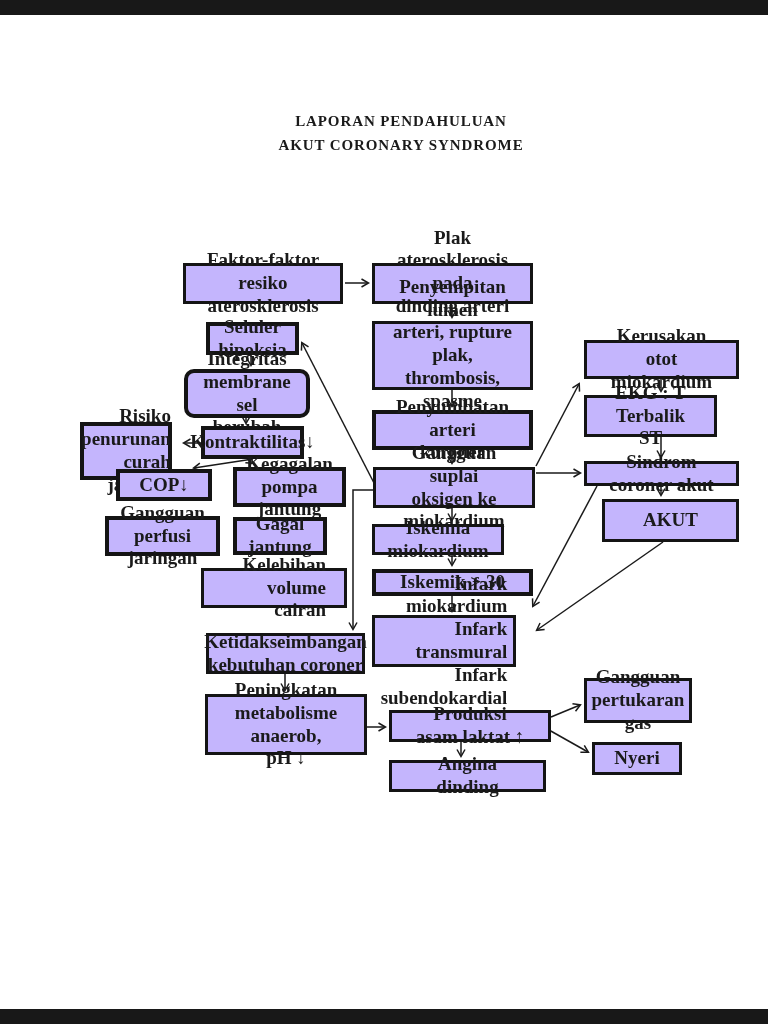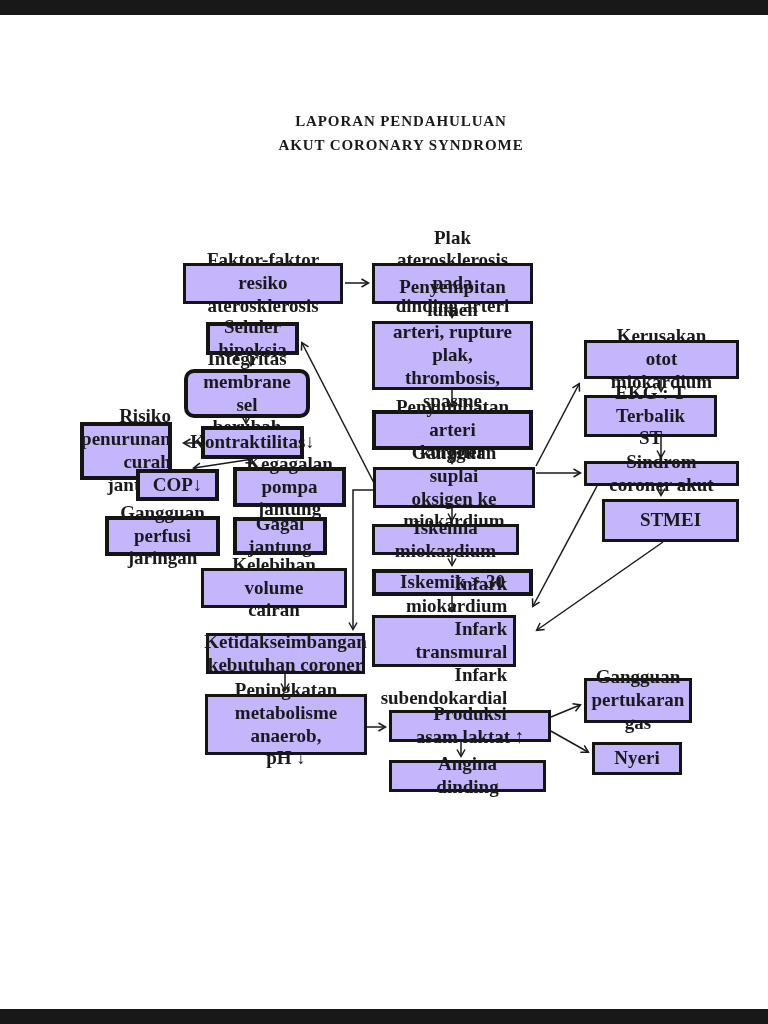--- a/index.html
+++ b/index.html
@@ -93,47 +93,47 @@
 dinding arteri koroner</div>
       <div class="flow-box thick" style="left: 206px; top: 322px; width: 93px; height: 33px;">Seluler
 hipoksia</div>
       <div class="flow-box thick" style="left: 184px; top: 369px; width: 126px; height: 49px; border-radius: 10px;">Integritas
 membrane sel
 berubah</div>
       <div class="flow-box thick" style="left: 80px; top: 422px; width: 92px; height: 58px; text-align: right;">Risiko
 penurunan
 curah jantung</div>
       <div class="flow-box thick" style="left: 201px; top: 426px; width: 103px; height: 33px;">Kontraktilitas↓</div>
-      <div class="flow-box thick" style="left: 136px; top: 469px; width: 83px; height: 32px;">COP↓</div>
+      <div class="flow-box thick" style="left: 116px; top: 469px; width: 96px; height: 32px;">COP↓</div>
       <div class="flow-box thick" style="left: 233px; top: 467px; width: 113px; height: 40px;">Kegagalan
 pompa jantung</div>
       <div class="flow-box thick" style="left: 105px; top: 516px; width: 115px; height: 40px;">Gangguan
 perfusi jaringan</div>
       <div class="flow-box thick" style="left: 233px; top: 517px; width: 94px; height: 38px;">Gagal
 jantung</div>
-      <div class="flow-box" style="left: 201px; top: 568px; width: 146px; height: 40px;">Kelebihan volume
+      <div class="flow-box" style="left: 201px; top: 568px; width: 146px; height: 40px; text-align: right;">Kelebihan volume
 cairan</div>
       <div class="flow-box" style="left: 372px; top: 321px; width: 161px; height: 69px;">Penyempitan lumen
 arteri, rupture plak,
 thrombosis, spasme
 arteri</div>
       <div class="flow-box thick" style="left: 372px; top: 410px; width: 161px; height: 40px;">Penyumbatan arteri
 koroner</div>
       <div class="flow-box" style="left: 373px; top: 467px; width: 162px; height: 41px;">Gangguan suplai
 oksigen ke miokardium</div>
-      <div class="flow-box" style="left: 372px; top: 524px; width: 147px; height: 31px;">Iskemia miokardium</div>
+      <div class="flow-box" style="left: 372px; top: 524px; width: 132px; height: 31px;">Iskemia miokardium</div>
       <div class="flow-box thick" style="left: 372px; top: 569px; width: 161px; height: 27px;">Iskemik &gt; 30</div>
       <div class="flow-box" style="left: 372px; top: 615px; width: 144px; height: 52px; text-align: right;">Infark miokardium
 Infark transmural
 Infark subendokardial</div>
       <div class="flow-box" style="left: 584px; top: 340px; width: 155px; height: 39px;">Kerusakan otot
 miokardium</div>
       <div class="flow-box" style="left: 584px; top: 395px; width: 133px; height: 42px;">EKG : T Terbalik ST</div>
       <div class="flow-box" style="left: 584px; top: 461px; width: 155px; height: 25px;">Sindrom coroner akut</div>
-      <div class="flow-box" style="left: 602px; top: 499px; width: 137px; height: 43px;">STMEI</div>
+      <div class="flow-box" style="left: 602px; top: 499px; width: 137px; height: 43px;">AKUT</div>
       <div class="flow-box" style="left: 206px; top: 633px; width: 159px; height: 41px;">Ketidakseimbangan
 kebutuhan coroner</div>
       <div class="flow-box" style="left: 205px; top: 694px; width: 162px; height: 61px;">Peningkatan
 metabolisme anaerob,
 pH ↓</div>
       <div class="flow-box" style="left: 389px; top: 710px; width: 162px; height: 32px;">Produksi asam laktat ↑</div>
       <div class="flow-box" style="left: 584px; top: 678px; width: 108px; height: 45px;">Gangguan
 pertukaran gas</div>
       <div class="flow-box" style="left: 592px; top: 742px; width: 90px; height: 33px;">Nyeri</div>
       <div class="flow-box" style="left: 389px; top: 760px; width: 157px; height: 32px;">Angina dinding</div>

